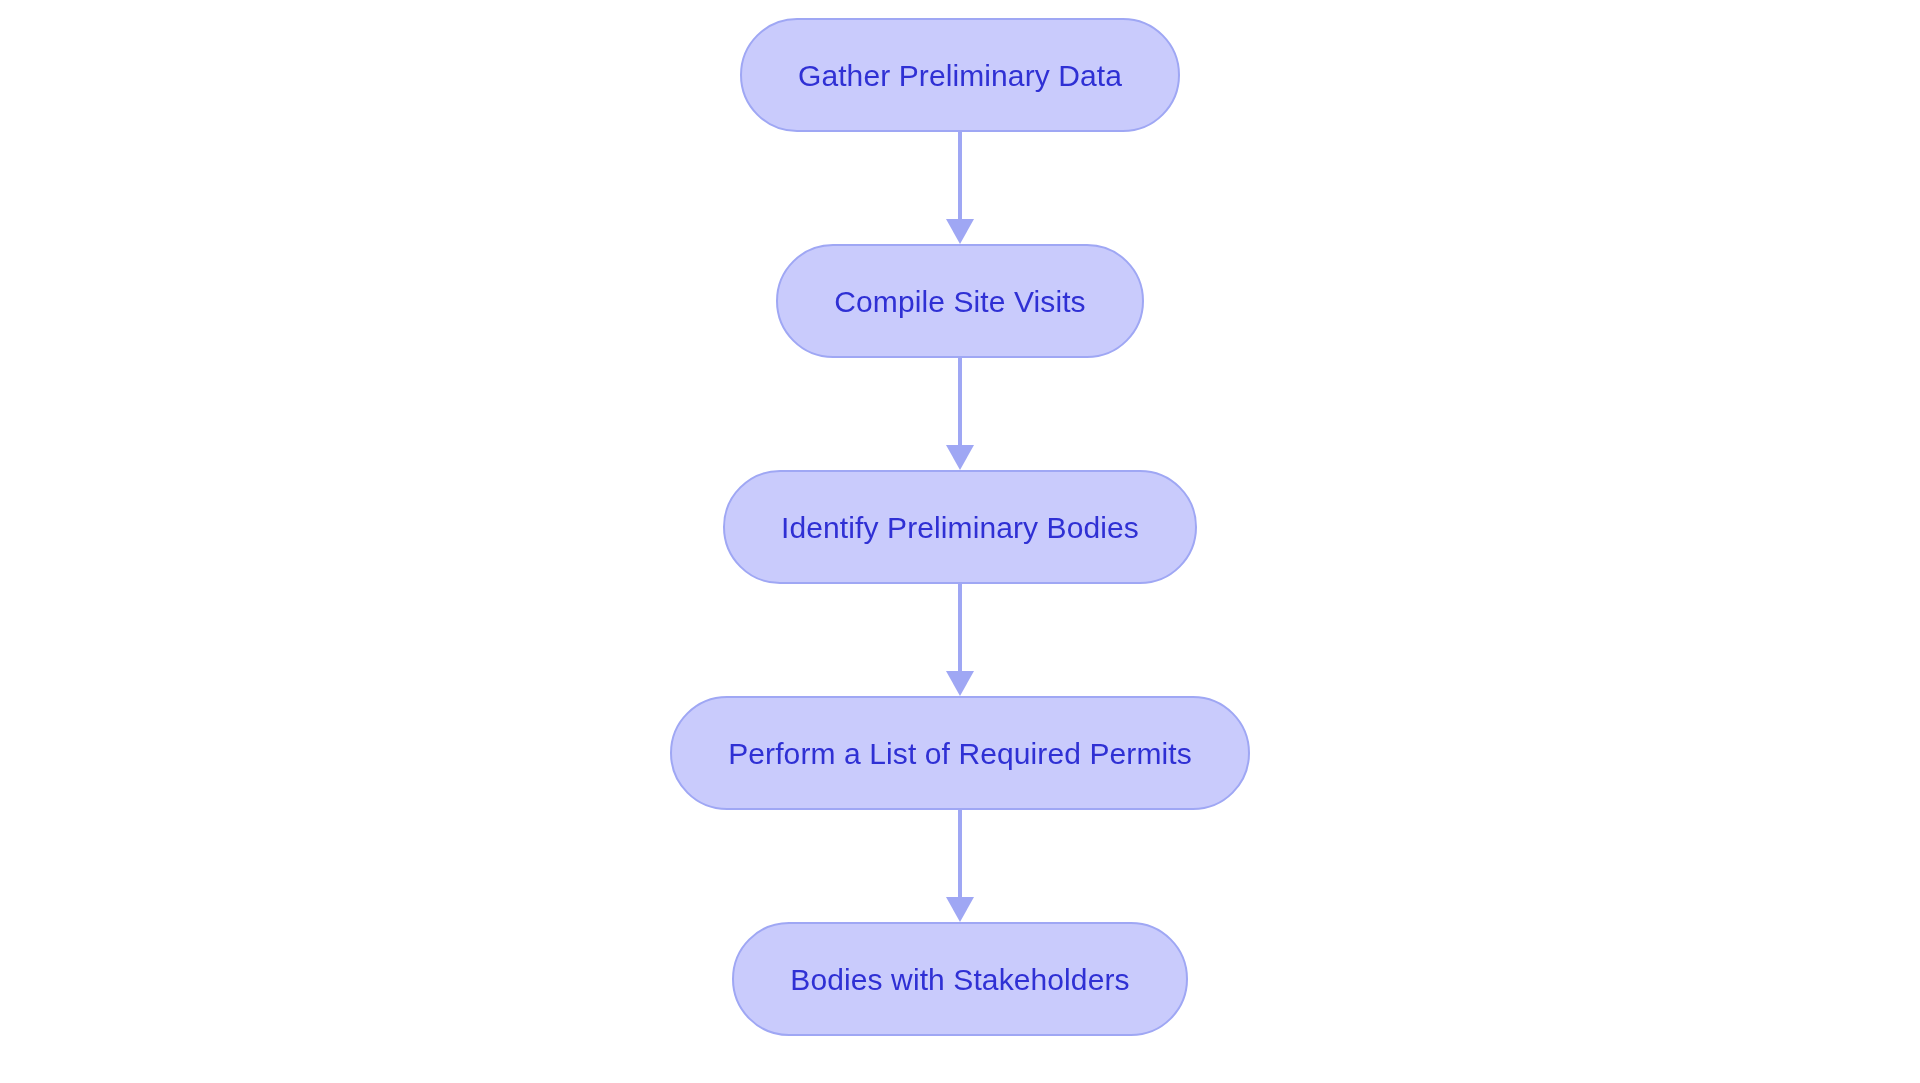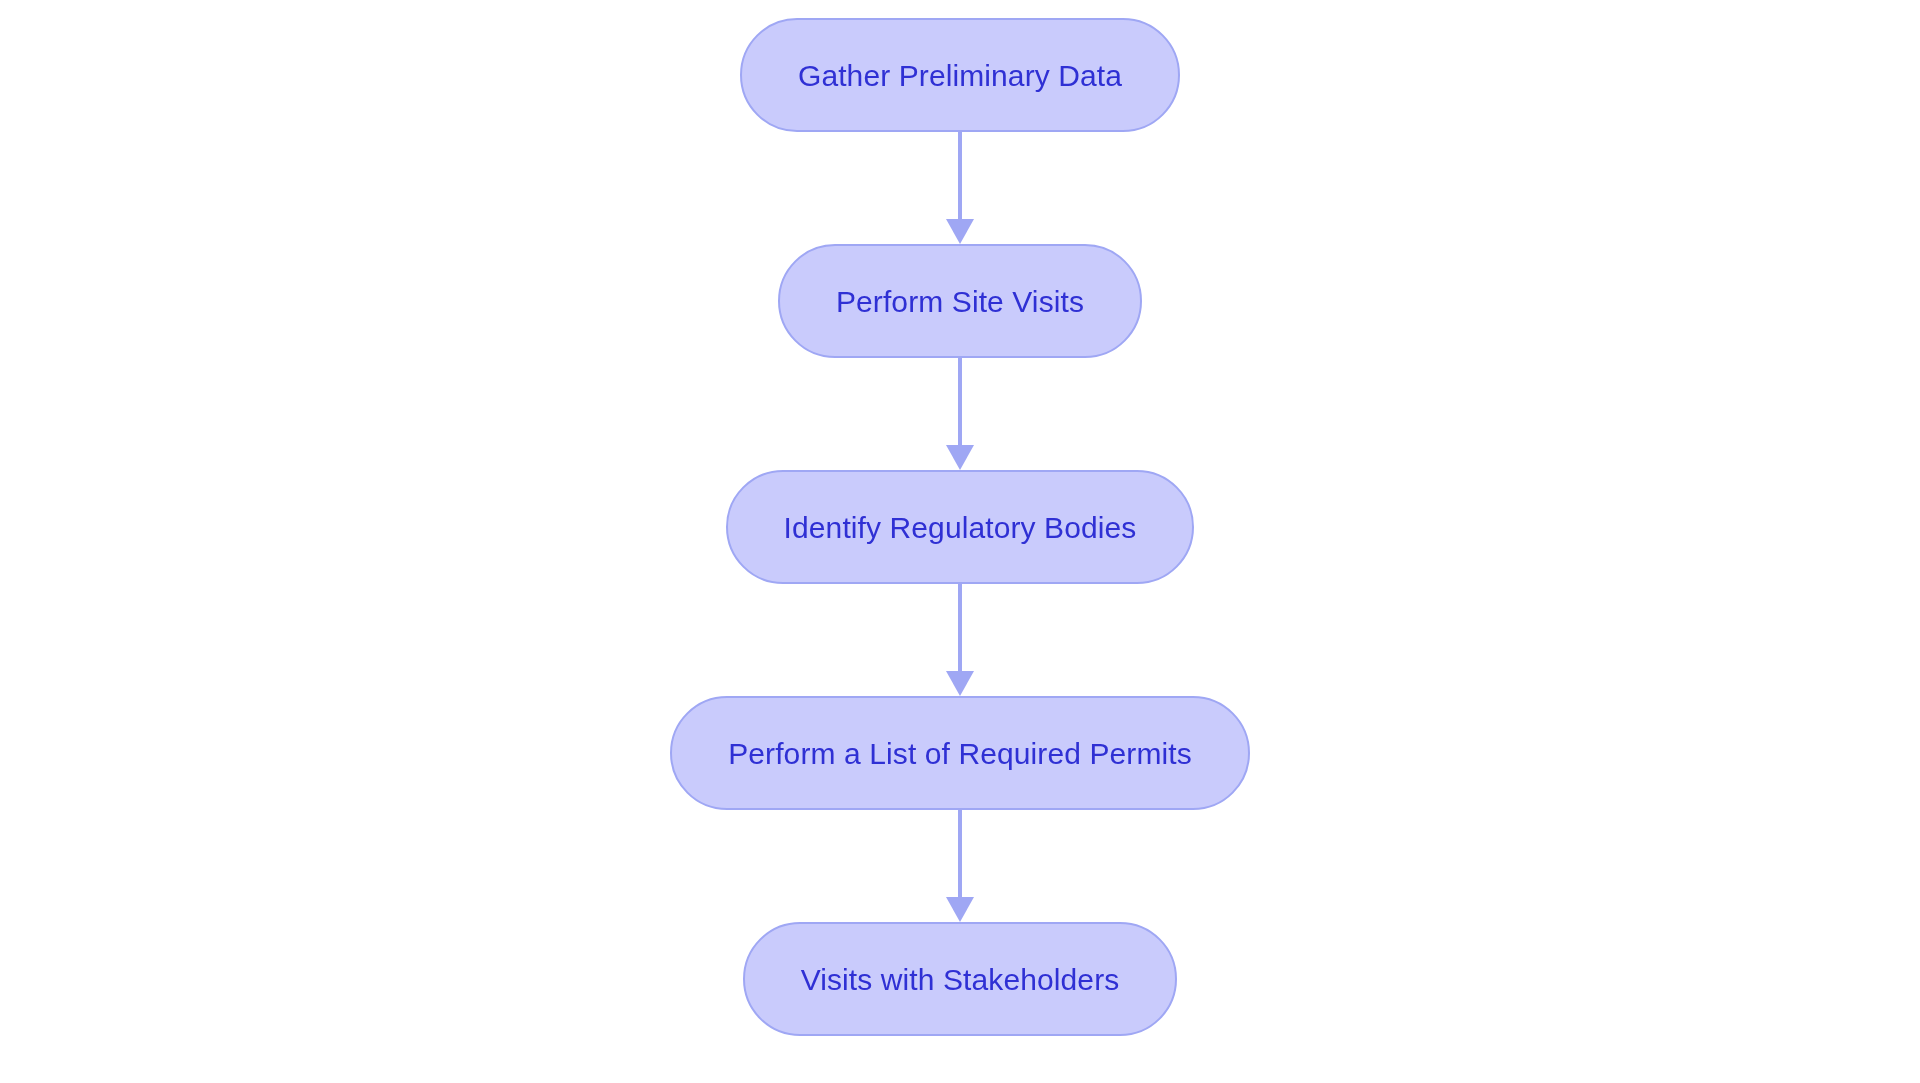--- a/index.html
+++ b/index.html
@@ -101,44 +101,44 @@
     <div class="node">
       <span class="node-label">Gather Preliminary Data</span>
     </div>
 
     <div class="connector">
       <div class="conn-line"></div>
       <div class="conn-arrowhead"></div>
     </div>
 
     <div class="node">
-      <span class="node-label">Perform Site Visits</span>
+      <span class="node-label">Compile Site Visits</span>
     </div>
 
     <div class="connector">
       <div class="conn-line"></div>
       <div class="conn-arrowhead"></div>
     </div>
 
     <div class="node">
-      <span class="node-label">Identify Regulatory Bodies</span>
+      <span class="node-label">Identify Preliminary Bodies</span>
     </div>
 
     <div class="connector">
       <div class="conn-line"></div>
       <div class="conn-arrowhead"></div>
     </div>
 
     <div class="node">
       <span class="node-label">Perform a List of Required Permits</span>
     </div>
 
     <div class="connector">
       <div class="conn-line"></div>
       <div class="conn-arrowhead"></div>
     </div>
 
     <div class="node">
-      <span class="node-label">Visits with Stakeholders</span>
+      <span class="node-label">Bodies with Stakeholders</span>
     </div>
 
   </div>
 </div>
 
 </body></html>

